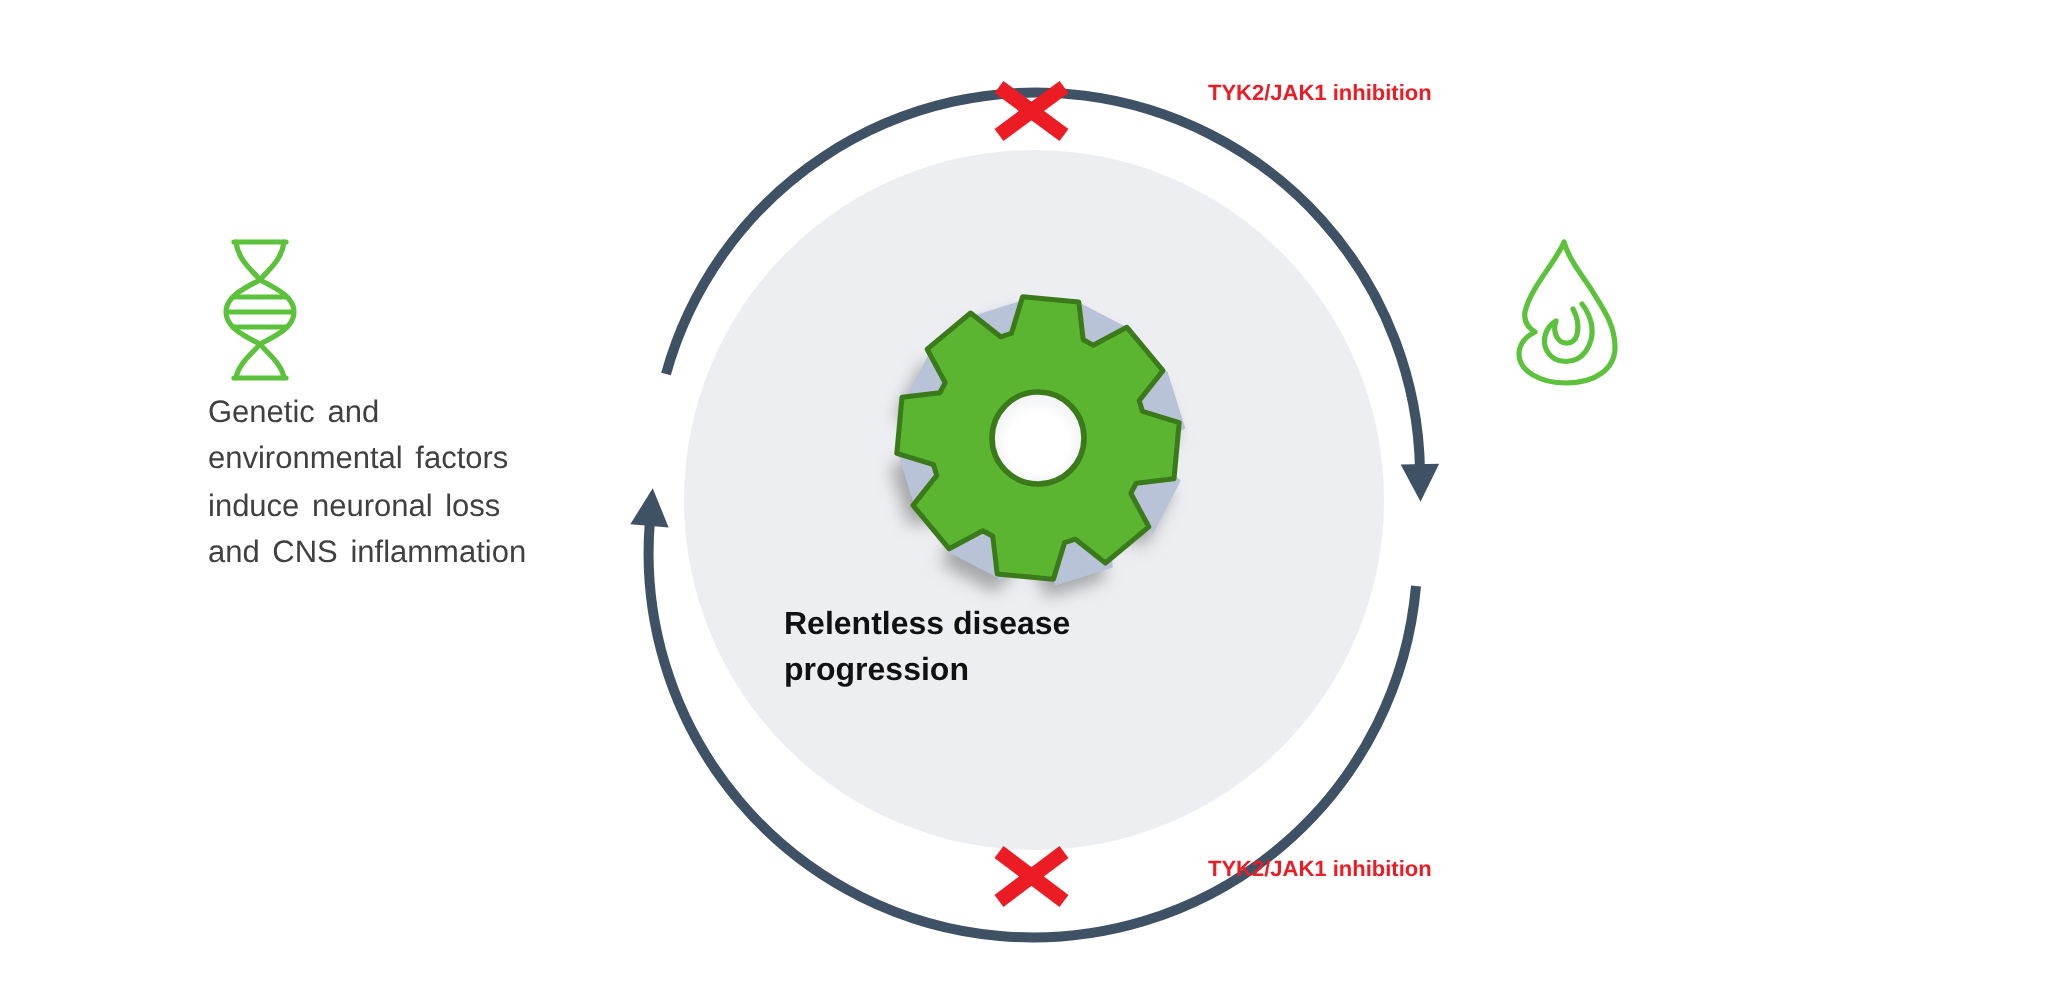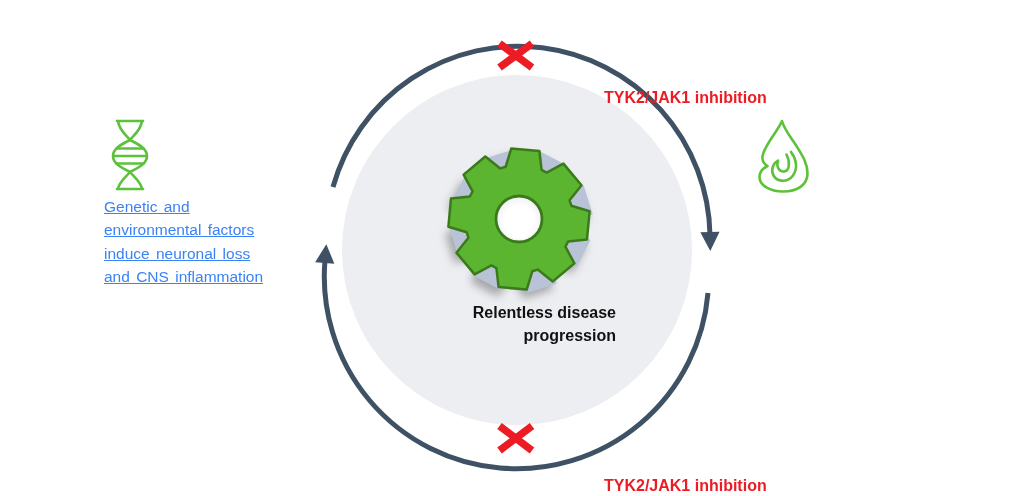--- a/index.html
+++ b/index.html
@@ -12,44 +12,42 @@
     font-family: "Liberation Sans", sans-serif;
     color: #1a1a1a;
   }
   .stage svg.graphic { position: absolute; left: 0; top: 0; }
 
   .caption {
     position: absolute;
     font-size: 15.5px;
     line-height: 23.4px;
     white-space: pre-line;
-    color: #3b82f6;
+    color: #404040;
     word-spacing: 2px;
-    text-decoration: underline;
   }
   .caption.left  { left: 104px; top: 195px; width: 200px; }
   .caption.right { left: 755px; top: 195px; width: 225px; }
 
   .center-caption {
     position: absolute;
-    left: 416px; top: 301px; width: 200px;
+    left: 392px; top: 301px; width: 200px;
     font-size: 16px; font-weight: bold;
     line-height: 23.4px;
-    text-align: right;
+    text-align: left;
     white-space: pre-line;
     color: #111111;
   }
   .inhibition-label {
     position: absolute;
     left: 604px;
-    font-size: 16px;
+    font-size: 11px;
     font-weight: bold;
     color: #EC1C24;
     white-space: nowrap;
-    margin-top: 48px;
   }
   .inhibition-label.top    { top: 41px; }
   .inhibition-label.bottom { top: 429px; }
 
   .arc { fill: none; stroke: #3F5164; stroke-width: 5; }
   .cross { stroke: #EC1C24; stroke-width: 7.5; stroke-linecap: butt; fill: none; }
   .icon-stroke path { fill: none; stroke: #5CC13B; stroke-width: 2.6; stroke-linecap: round; stroke-linejoin: round; }
   .gear-shadow { fill: #B9C3D7; filter: drop-shadow(-4px 6px 4px rgba(95,95,95,0.5)); }
   .gear-body { fill: #5CB531; stroke: #3B7A1A; stroke-width: 2.5; stroke-linejoin: round; }
   .gear-hub { fill: url(#holeG); stroke: #3B7A1A; stroke-width: 2.8; }

